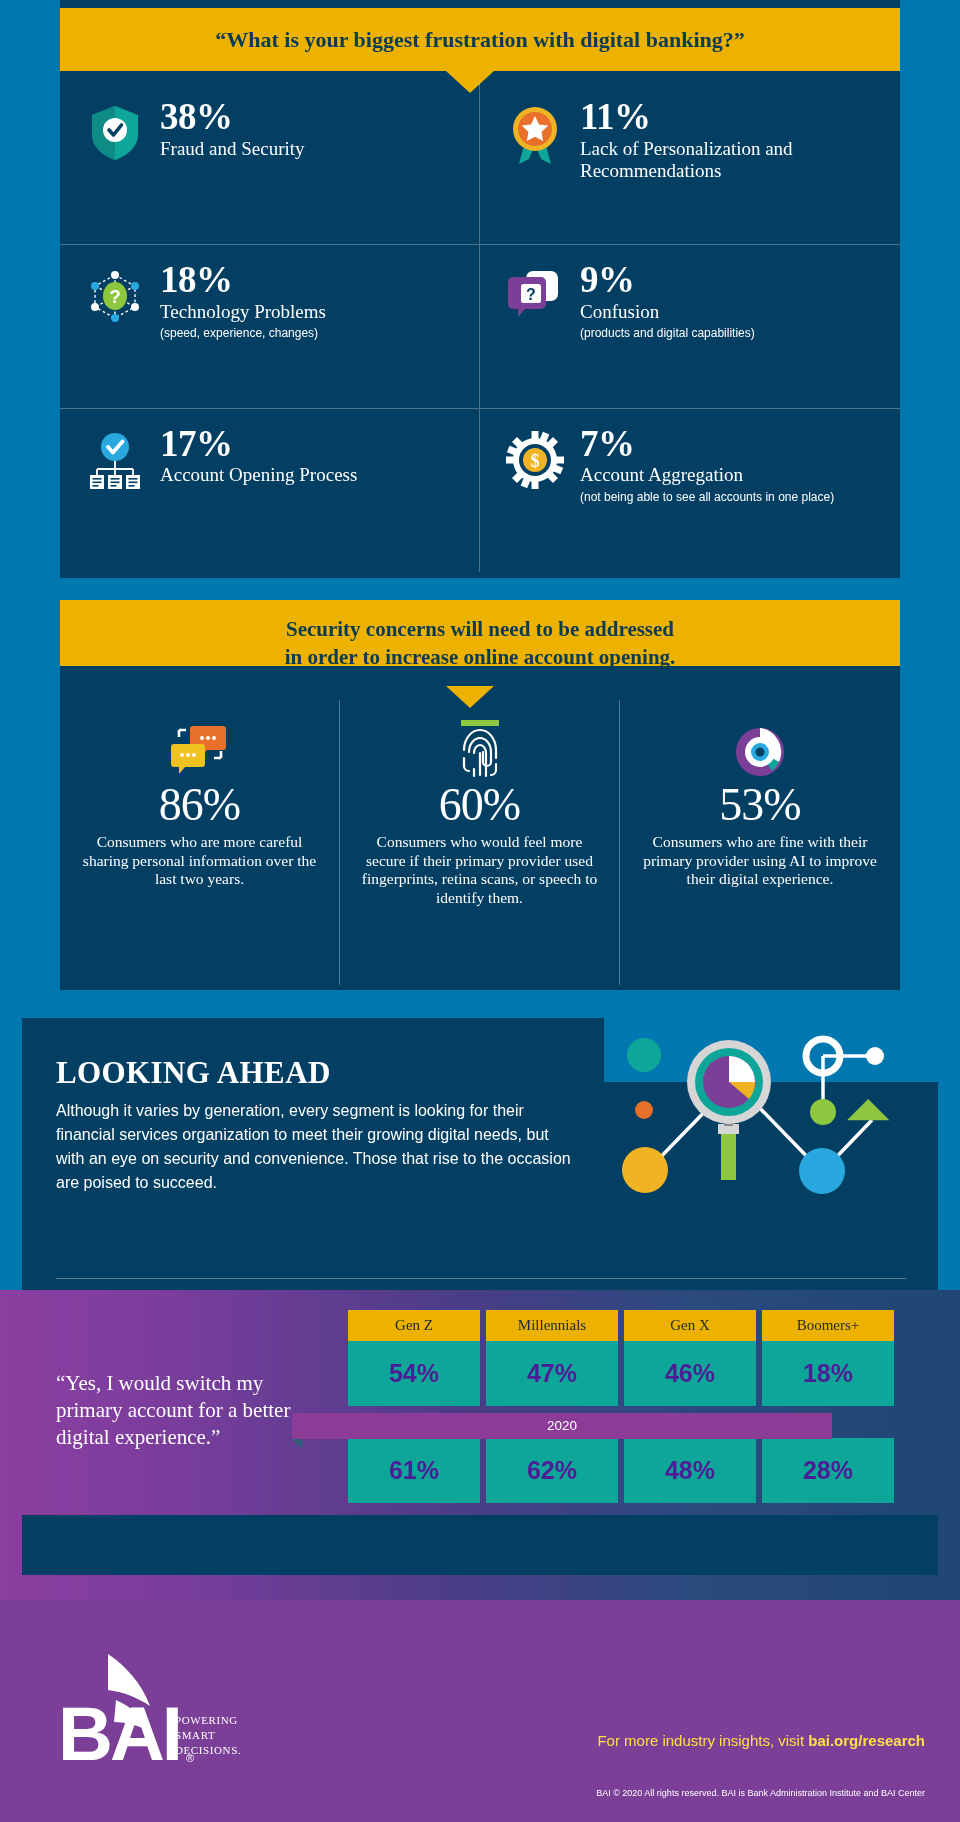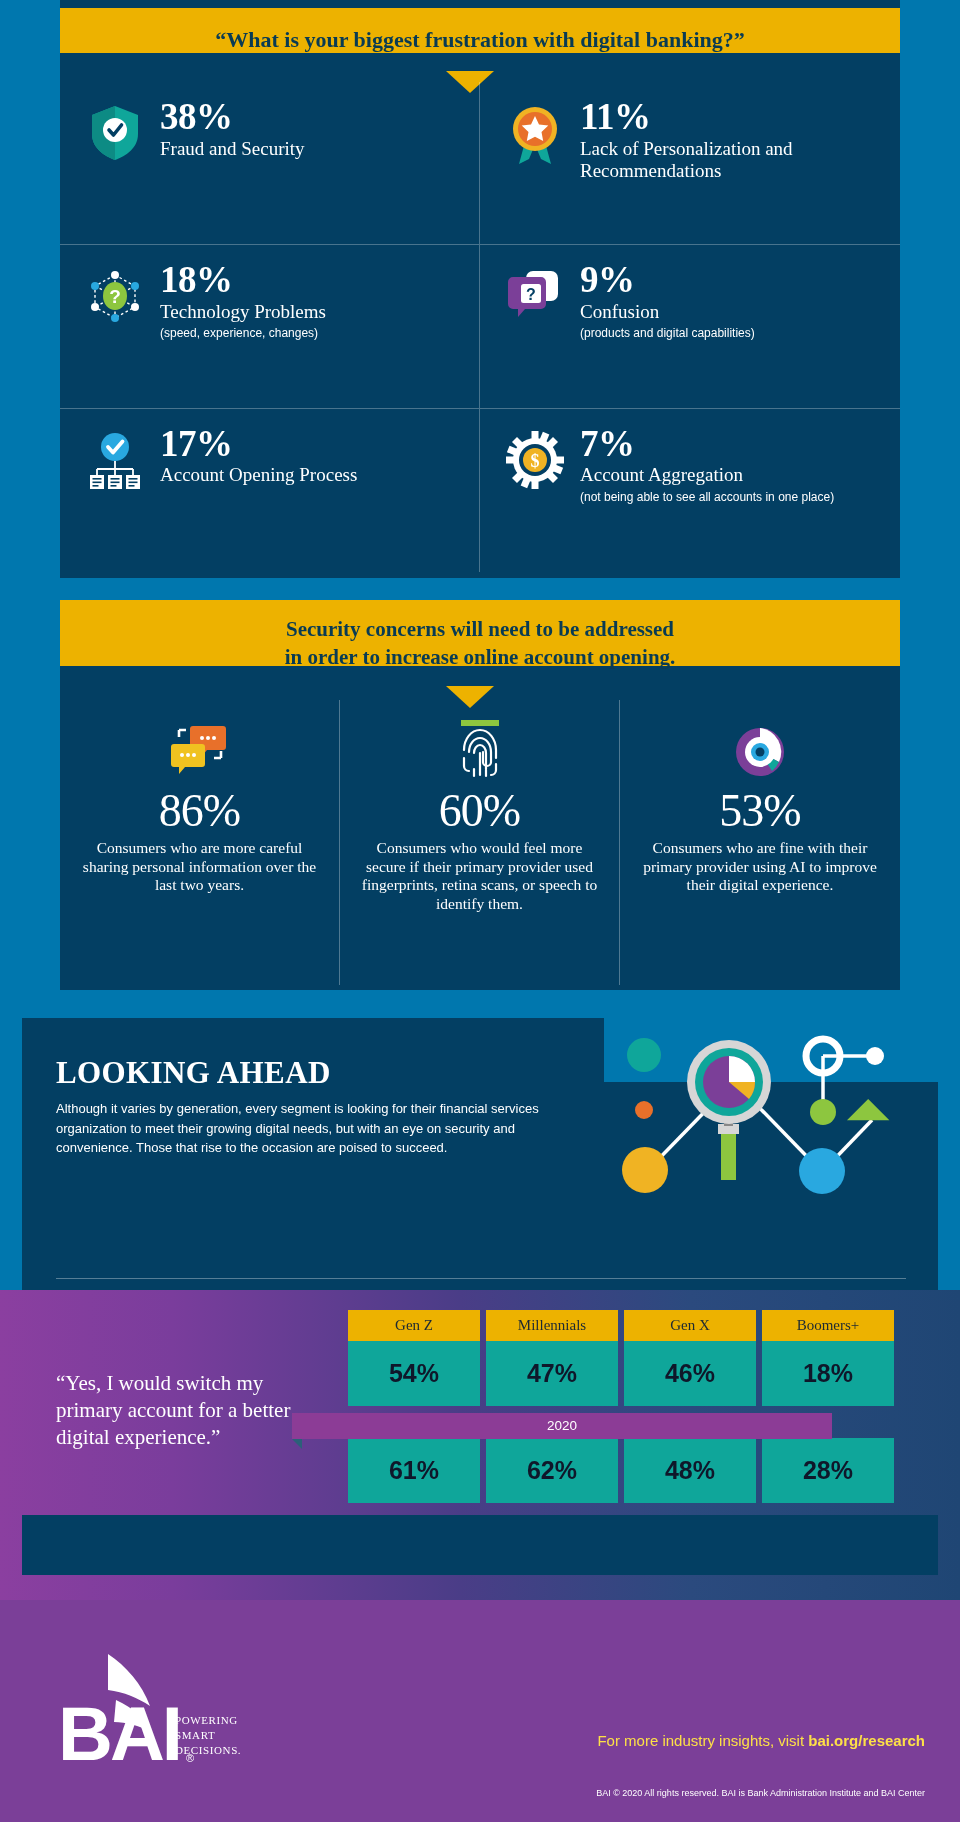--- a/index.html
+++ b/index.html
@@ -47,21 +47,21 @@
   }
   .banner {
     position: absolute;
     background: #edb200;
     color: #093b53;
     text-align: center;
     font-family: "Liberation Serif", serif;
   }
   .banner1 {
     left: 60px; top: 8px;
-    width: 840px; height: 45px;
+    width: 840px; height: 63px;
     line-height: 63px;
     font-size: 22px;
     font-weight: 700;
   }
   .banner1-tail {
     position: absolute;
     left: 446px; top: 71px;
     width: 0; height: 0;
     border-left: 24px solid transparent;
     border-right: 24px solid transparent;
@@ -161,21 +161,20 @@
     display: flex;
     align-items: flex-end;
     justify-content: center;
   }
   .bigpct {
     font-family: "Liberation Serif", serif;
     font-size: 46px;
     font-weight: 400;
     color: #ffffff;
     line-height: 1.1;
-    margin-top: 6px;
     letter-spacing: -1px;
   }
   .bigdesc {
     font-family: "Liberation Serif", serif;
     font-size: 15.5px;
     color: #ffffff;
     line-height: 1.22;
     margin-top: 2px;
   }
 
@@ -199,21 +198,21 @@
     font-size: 31px;
     font-weight: 700;
     color: #ffffff;
     letter-spacing: 0.4px;
   }
   .la-body {
     position: absolute;
     left: 56px; top: 1099px;
     width: 520px;
     font-family: "Liberation Sans", sans-serif;
-    font-size: 13px;
+    font-size: 16px;
     color: #ffffff;
     line-height: 1.5;
   }
   .la-rule {
     position: absolute;
     left: 56px; top: 1278px;
     width: 850px; height: 1px;
     background: rgba(255,255,255,0.33);
   }
   .la-graphic {
@@ -257,21 +256,21 @@
     padding: 7px 16px;
   }
   .tbl-row {
     display: grid;
     grid-template-columns: repeat(4, 1fr);
     gap: 6px;
     margin-top: 6px;
   }
   .td {
     background: #0fa69a;
-    color: #0f172a;
+    color: #4c1d95;
     text-align: center;
     font-size: 25px;
     font-weight: 700;
     padding: 18px 0;
   }
   .yearbar {
     position: absolute;
     left: -56px;
     width: 540px;
     height: 26px;

